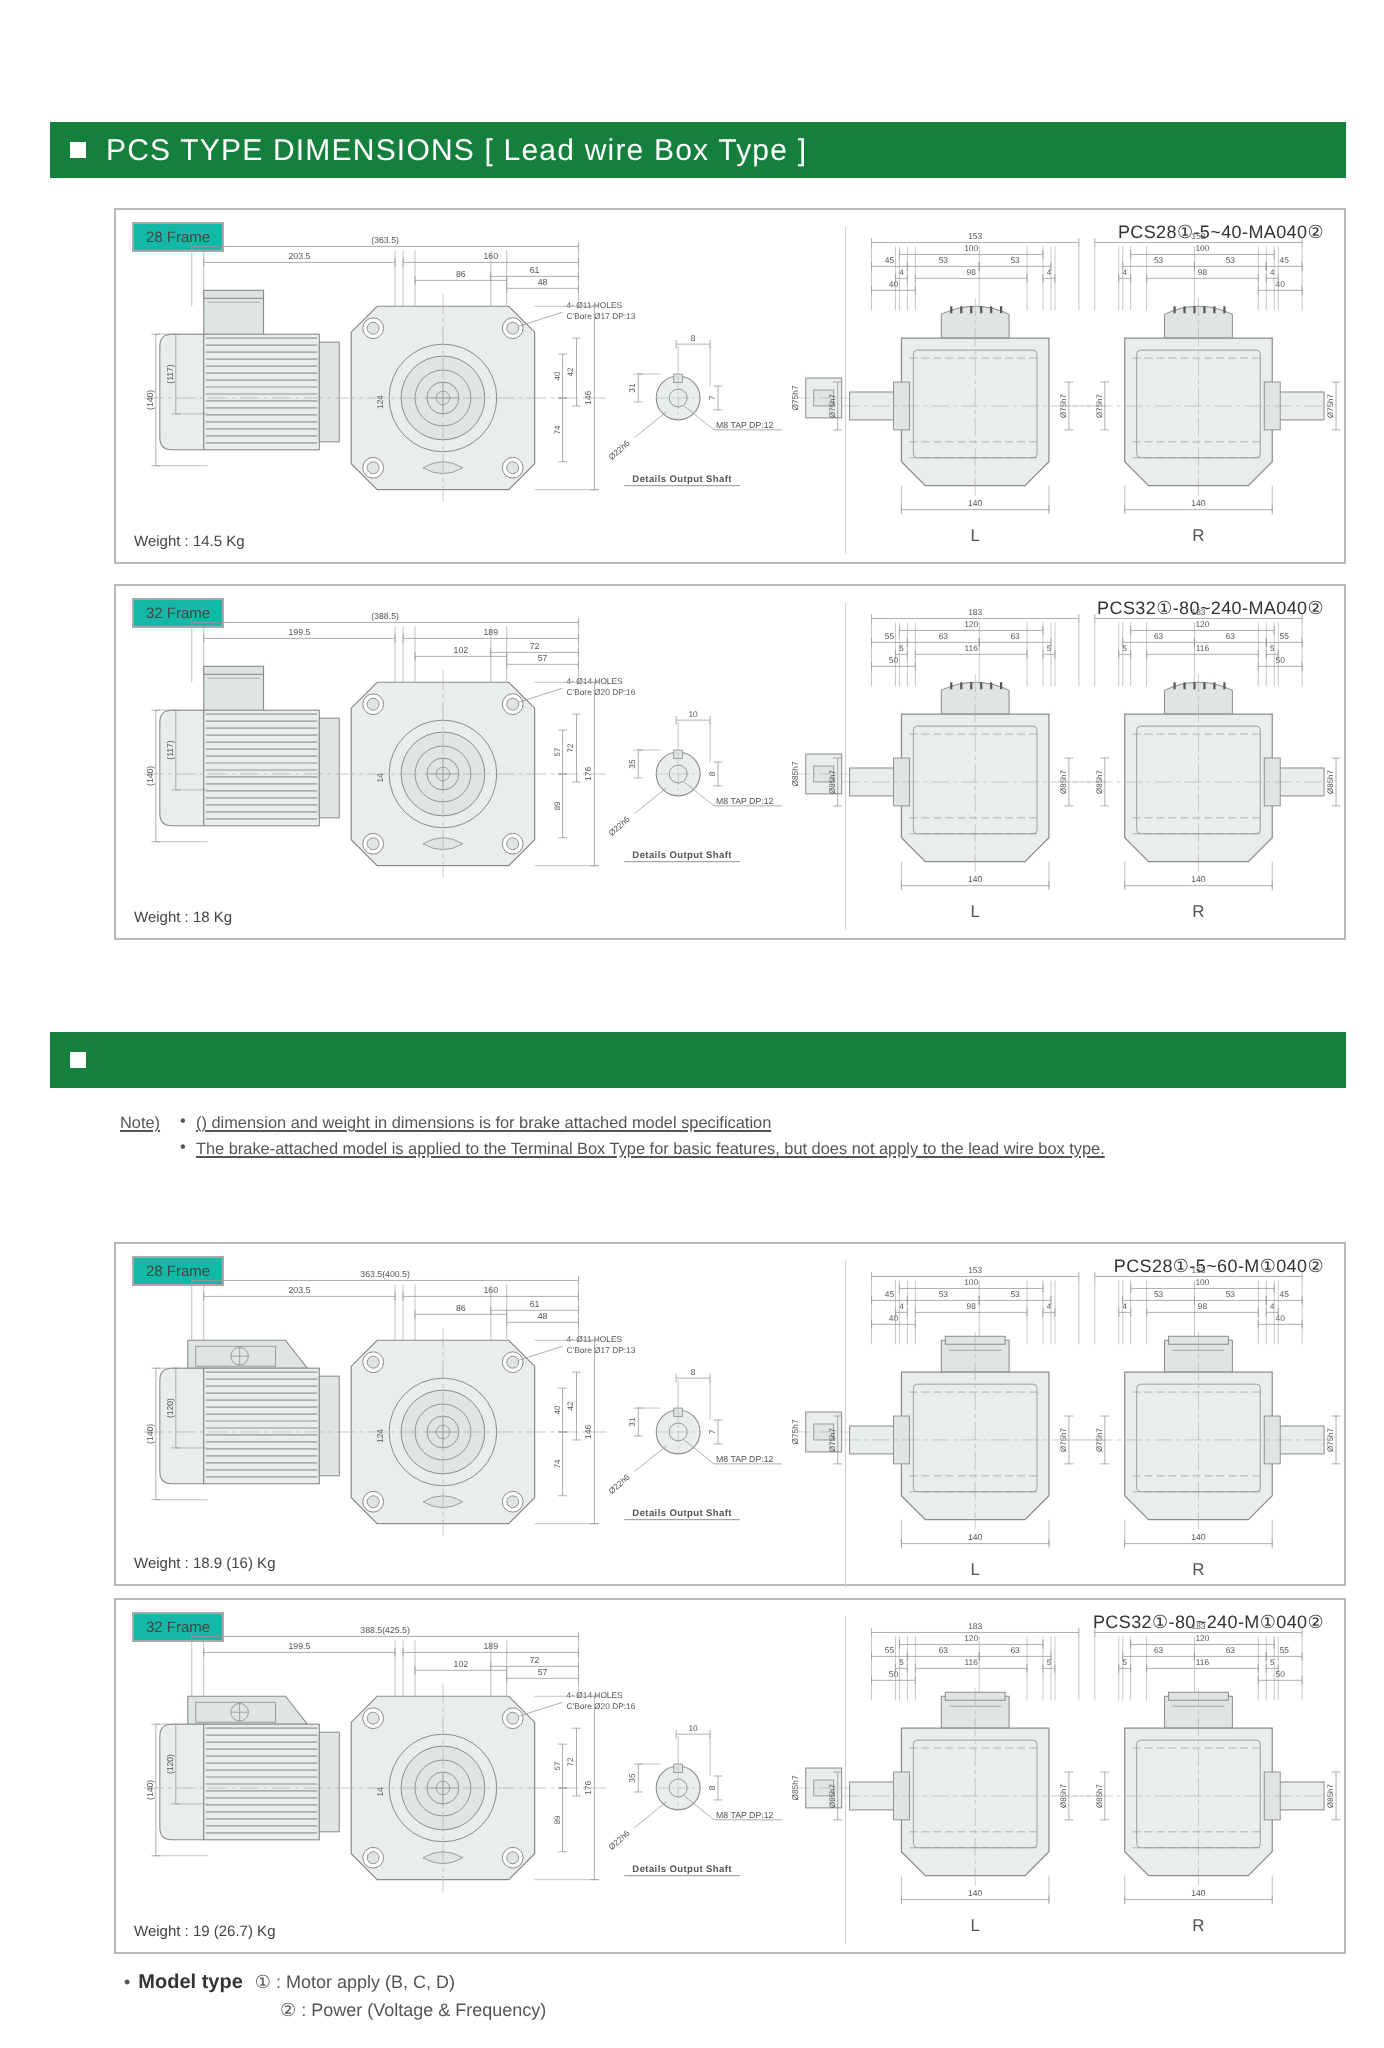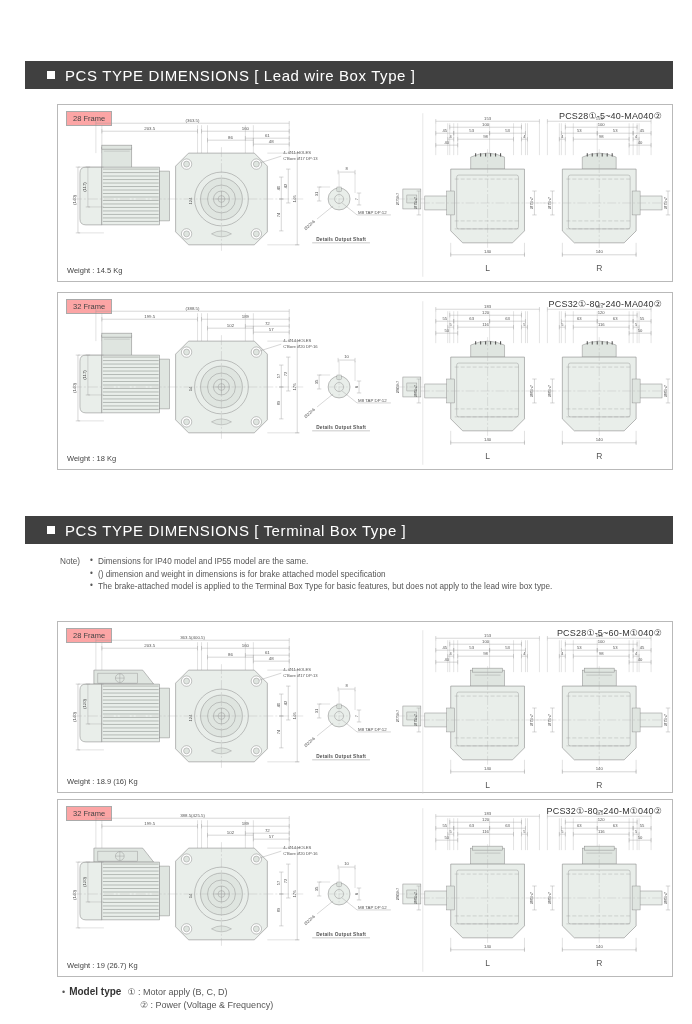--- a/index.html
+++ b/index.html
@@ -10,51 +10,51 @@
     font-family: "Liberation Sans", sans-serif;
     color: #333;
     position: relative;
     overflow: hidden;
   }
   .page { position:absolute; left:0; top:0; width:692px; height:1024px; }
 
   
   .sec-head {
     position:absolute; left:25px; width:648px; height:28px;
-    background:#404040;
+    background:#15803d;
     display:flex; align-items:center;
-    padding-left:22px;
+    padding-left:10px;
   }
   .sec-head .bullet {
     width:8px; height:8px; background:#fff; display:inline-block; margin-right:10px;
   }
   .sec-head .ttl {
     color:#fff; font-size:15px; letter-spacing:.6px; white-space:nowrap;
   }
 
   .unit-lbl {
     position:absolute; right:20px; font-size:9.5px; color:#777;margin-top:32px;
   }
 
   
-  .notes { position:absolute; left:60px; top:556px; width:620px; font-size:8.2px; color:#555; line-height:1.55; }
+  .notes { position:absolute; left:60px; top:556px; width:620px; font-size:8.2px; color:#555; line-height:1.55;text-decoration:underline; }
   .notes .nrow { display:flex; }
   .notes .nlabel { width:30px; flex:none; }
   .notes ul { margin:0; padding:0; list-style:none; }
   .notes li { position:relative; padding-left:8px; white-space:nowrap; }
   .notes li:before { content:"\2022"; position:absolute; left:0; top:-1px; }
 
   
   .panel {
     position:absolute; left:57px; width:616px;
     border:1px solid #b9b9b9; background:#fff;
   }
   .panel .frame-badge {
     position:absolute; left:8px; top:6px;
-    border:1px solid #aaa; background:#fca5a5;
+    border:1px solid #aaa; background:#14b8a6;
     font-size:7.5px; padding:2px 6px; color:#444;
   }
   .panel .model-code {
     position:absolute; right:10px; top:6px;
     font-size:9px; color:#333; letter-spacing:.2px; white-space:nowrap;
   }
   .panel .weight {
     position:absolute; left:9px; bottom:6px;
     font-size:7.5px; color:#444; white-space:nowrap;
   }
@@ -695,28 +695,26 @@
           <line x1="506" y1="136" x2="506" y2="149" stroke="#9a9a9a" stroke-width="0.3"></line>
           <line x1="580" y1="136" x2="580" y2="149" stroke="#9a9a9a" stroke-width="0.3"></line>
           <text x="543" y="164" font-size="8.5" fill="#444" text-anchor="middle" font-family="&quot;Liberation Sans&quot;, sans-serif" class="dimtxt">R</text>
         </g>
         <line x1="366" y1="6" x2="366" y2="170" stroke="#cccccc" stroke-width="0.5"></line>
       </svg>
     </div>
 
   <div class="sec-head" style="top:516px;">
     <span class="bullet"></span>
-    <span class="ttl">PCS TYPE DIMENSIONS [ Terminal Box Type ]</span>
   </div>
 
   <div class="notes">
     <div class="nrow">
       <div class="nlabel">Note)</div>
       <ul>
-        <li>Dimensions for IP40 model and IP55 model are the same.</li>
         <li>() dimension and weight in dimensions is for brake attached model specification</li>
         <li>The brake-attached model is applied to the Terminal Box Type for basic features, but does not apply to the lead wire box type.</li>
       </ul>
     </div>
   </div>
 
   <div class="unit-lbl" style="top:608px;">UNIT = mm</div>
 
   <div class="panel" id="p2" style="top:621px; height:172px;">
     <div class="frame-badge">28 Frame</div>

